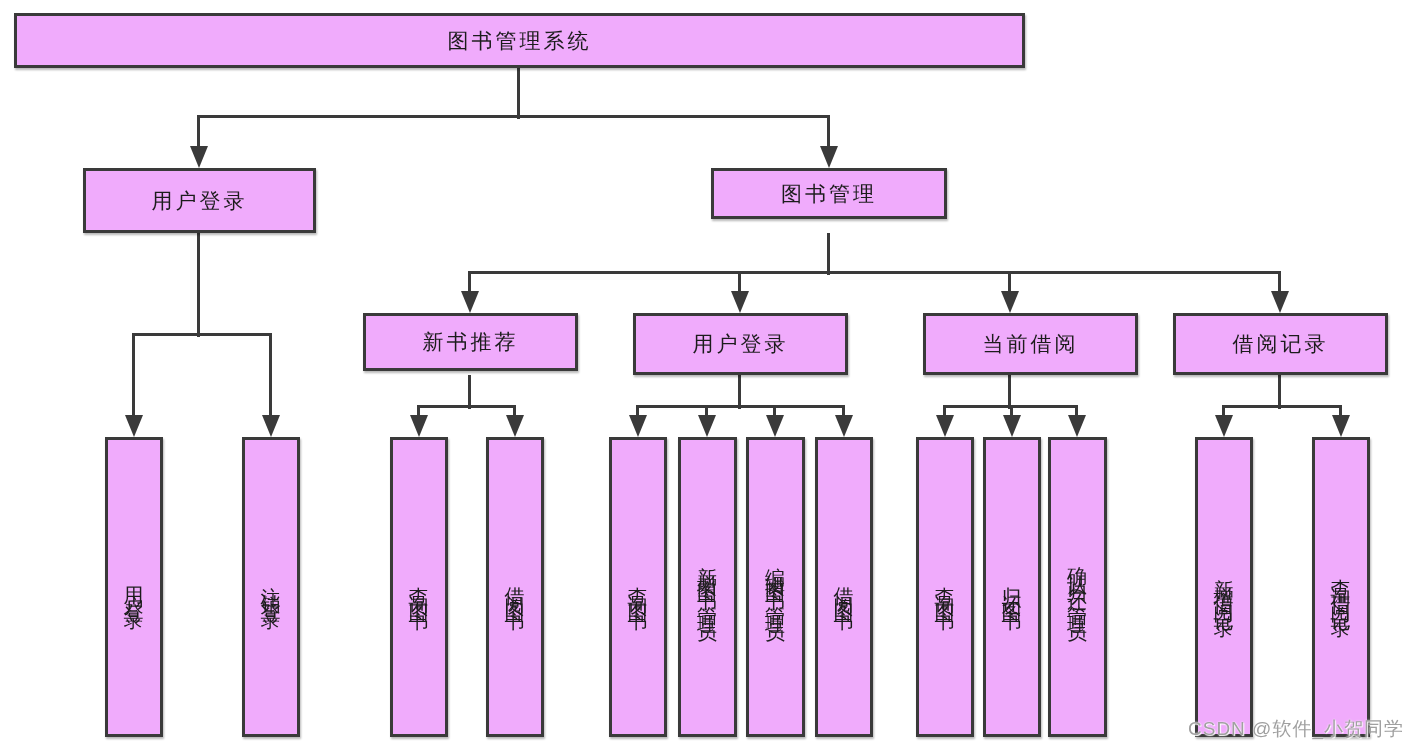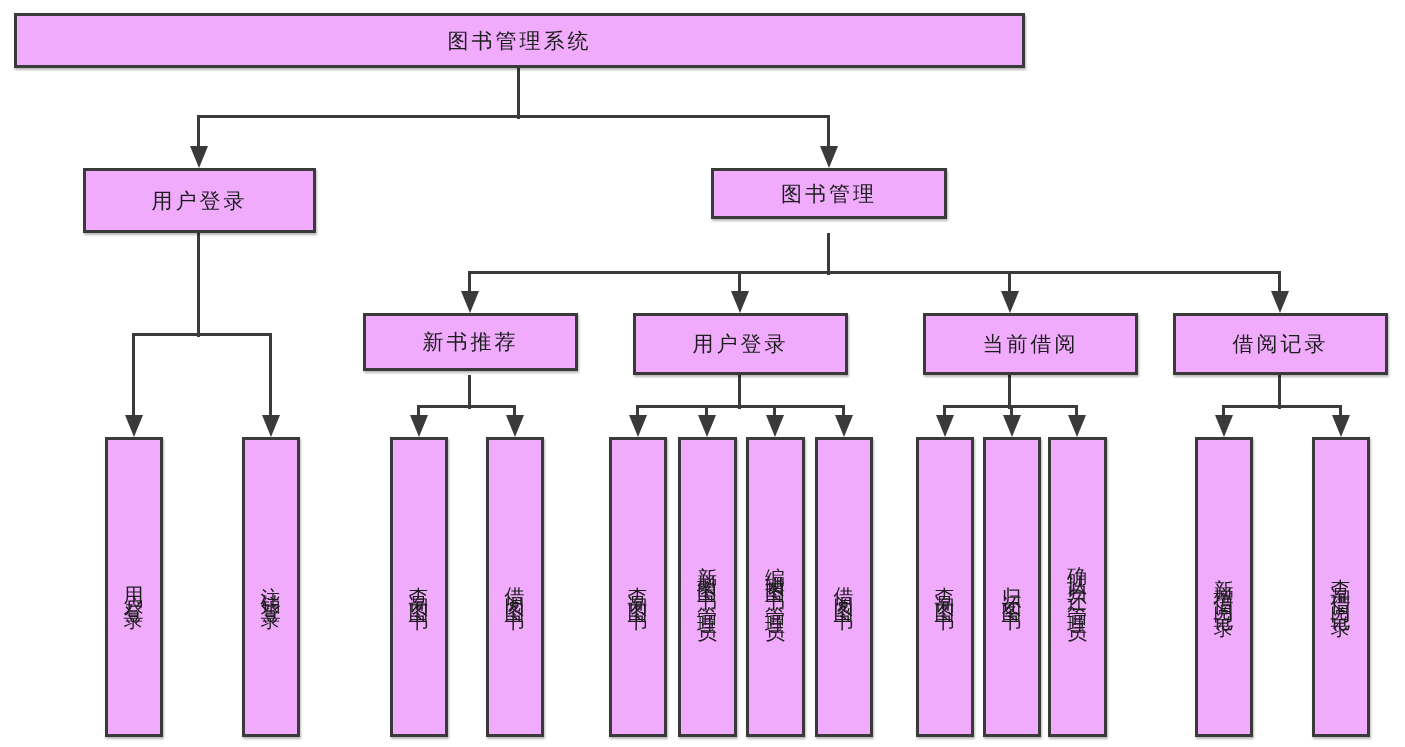--- a/index.html
+++ b/index.html
@@ -55,20 +55,21 @@
     letter-spacing: 1px;
     color: #a0a0a0;
     text-shadow: 0 0 2px #ffffff, 1px 1px 1px #ffffff;
     white-space: nowrap;
   }
 </style>
 </head>
 <body>
 
 <div id="stage">
+  <div class="watermark" style="left: 1188px; top: 716px; color: rgb(160, 160, 160);">CSDN @软件_小贺同学</div>
 <div class="line" style="background: rgb(58, 58, 58); left: 517px; top: 68px; width: 3px; height: 51px;"></div>
     <div class="line" style="background: rgb(58, 58, 58); left: 197px; top: 115px; width: 633px; height: 3px;"></div>
     <div class="line" style="background: rgb(58, 58, 58); left: 197px; top: 117px; width: 3px; height: 33px;"></div>
     <div class="line" style="background: rgb(58, 58, 58); left: 827px; top: 117px; width: 3px; height: 33px;"></div>
     <div class="line" style="background: rgb(58, 58, 58); left: 197px; top: 233px; width: 3px; height: 104px;"></div>
     <div class="line" style="background: rgb(58, 58, 58); left: 132px; top: 333px; width: 140px; height: 3px;"></div>
     <div class="line" style="background: rgb(58, 58, 58); left: 132px; top: 335px; width: 3px; height: 84px;"></div>
     <div class="line" style="background: rgb(58, 58, 58); left: 269px; top: 335px; width: 3px; height: 84px;"></div>
     <div class="line" style="background: rgb(58, 58, 58); left: 827px; top: 233px; width: 3px; height: 42px;"></div>
     <div class="line" style="background: rgb(58, 58, 58); left: 468px; top: 271px; width: 813px; height: 3px;"></div>

